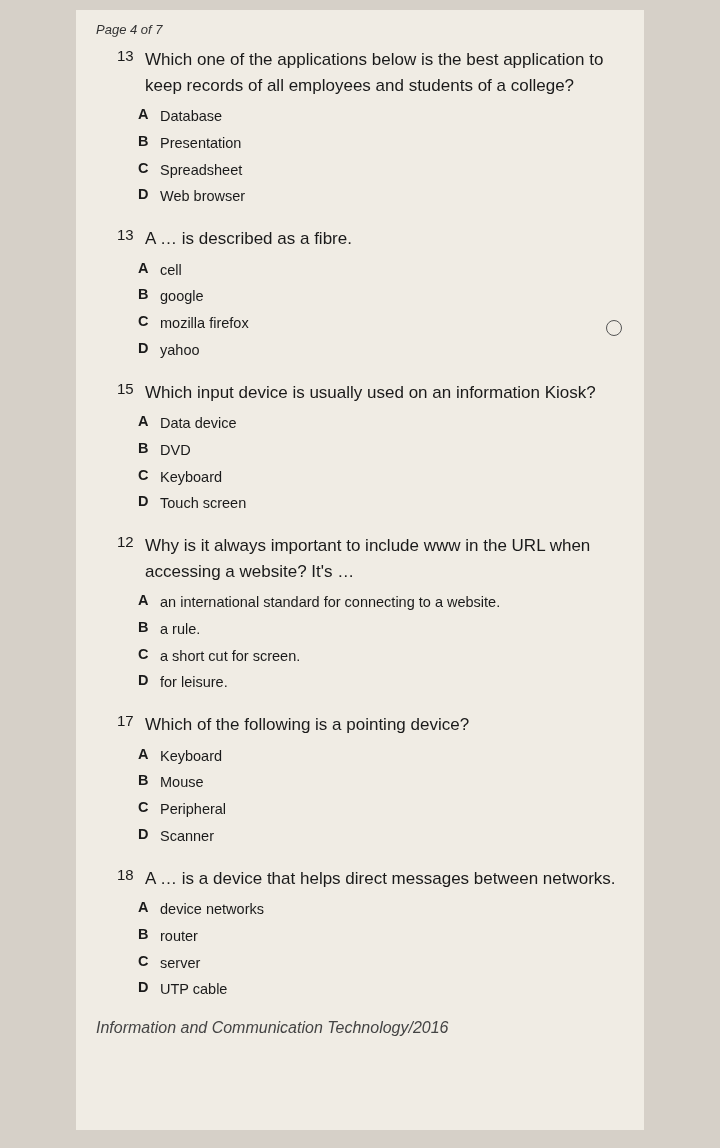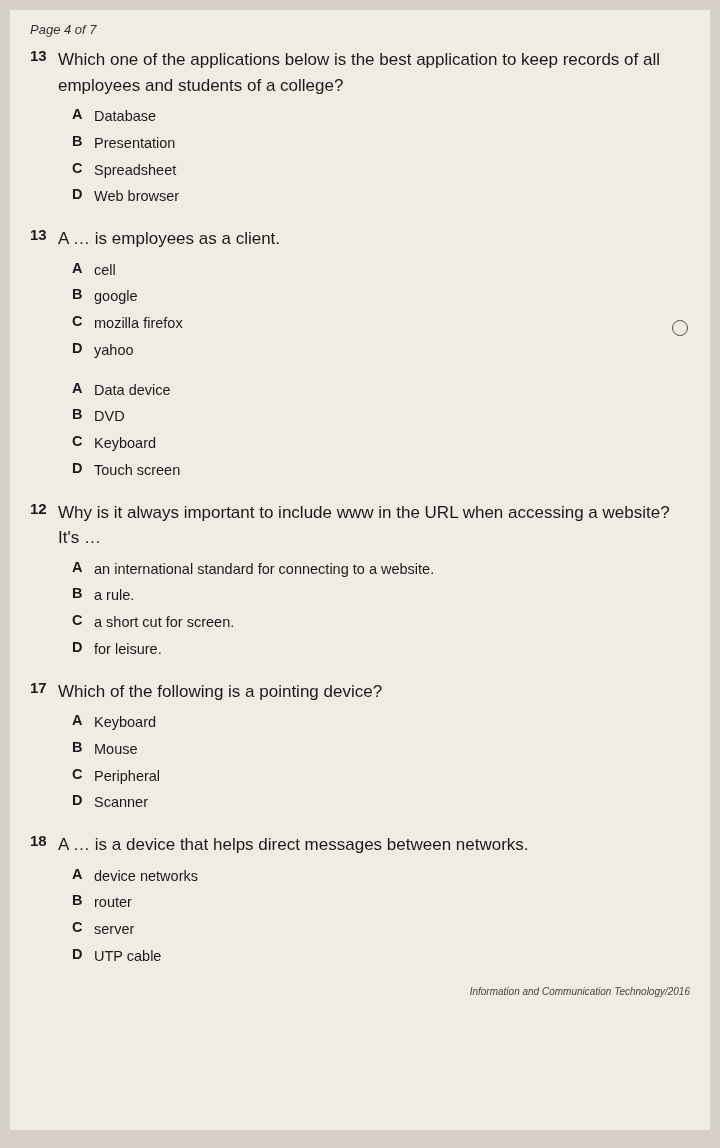--- a/index.html
+++ b/index.html
@@ -14,21 +14,21 @@
       background-color: #d6d0c8;
       font-family: Arial, Helvetica, sans-serif;
       font-size: 15px;
       color: #1a1a1a;
       padding: 10px 0 20px 0;
     }
 
     .page {
       background-color: #f0ece4;
       margin: 0 auto;
-      width: 700px;
+      width: 568px;
       min-height: 1120px;
       padding: 12px 20px 15px 20px;
       position: relative;
     }
 
     .page-number {
       font-size: 13px;
       color: #333;
       margin-bottom: 10px;
       font-style: italic;
@@ -38,24 +38,25 @@
       margin-bottom: 18px;
     }
 
     .question-header {
       display: flex;
       align-items: flex-start;
       margin-bottom: 8px;
     }
 
     .question-number {
-      font-weight: bold;
+      font-weight: normal;
       font-size: 15px;
       min-width: 28px;
       flex-shrink: 0;
+      margin-left: 21px;
     }
 
     .question-text {
       font-size: 17px;
       line-height: 1.5;
       flex: 1;
     }
 
     .options-list {
       margin-left: 42px;
@@ -73,22 +74,22 @@
       min-width: 22px;
       flex-shrink: 0;
     }
 
     .option-text {
       font-size: 14.5px;
       line-height: 1.5;
     }
 
     .footer {
-      text-align: right;
-      font-size: 10px;
+      text-align: left;
+      font-size: 16px;
       color: #444;
       margin-top: 16px;
       font-style: italic;
     }
 
     .radio-placeholder {
       position: absolute;
       right: 22px;
       width: 16px;
       height: 16px;
@@ -123,21 +124,21 @@
           </div>
           <div class="option-item">
             <span class="option-letter">D</span>
             <span class="option-text">Web browser</span>
           </div>
         </div>
       </div>
       <div class="question-block">
         <div class="question-header">
           <span class="question-number">13</span>
-          <span class="question-text">A … is employees as a client.</span>
+          <span class="question-text">A … is described as a fibre.</span>
         </div>
         <div class="options-list">
           <div class="option-item">
             <span class="option-letter">A</span>
             <span class="option-text">cell</span>
           </div>
           <div class="option-item">
             <span class="option-letter">B</span>
             <span class="option-text">google</span>
           </div>
@@ -145,20 +146,24 @@
             <span class="option-letter">C</span>
             <span class="option-text">mozilla firefox</span>
           </div>
           <div class="option-item">
             <span class="option-letter">D</span>
             <span class="option-text">yahoo</span>
           </div>
         </div>
       </div>
       <div class="question-block">
+        <div class="question-header">
+          <span class="question-number">15</span>
+          <span class="question-text">Which input device is usually used on an information Kiosk?</span>
+        </div>
         <div class="options-list">
           <div class="option-item">
             <span class="option-letter">A</span>
             <span class="option-text">Data device</span>
           </div>
           <div class="option-item">
             <span class="option-letter">B</span>
             <span class="option-text">DVD</span>
           </div>
           <div class="option-item">

